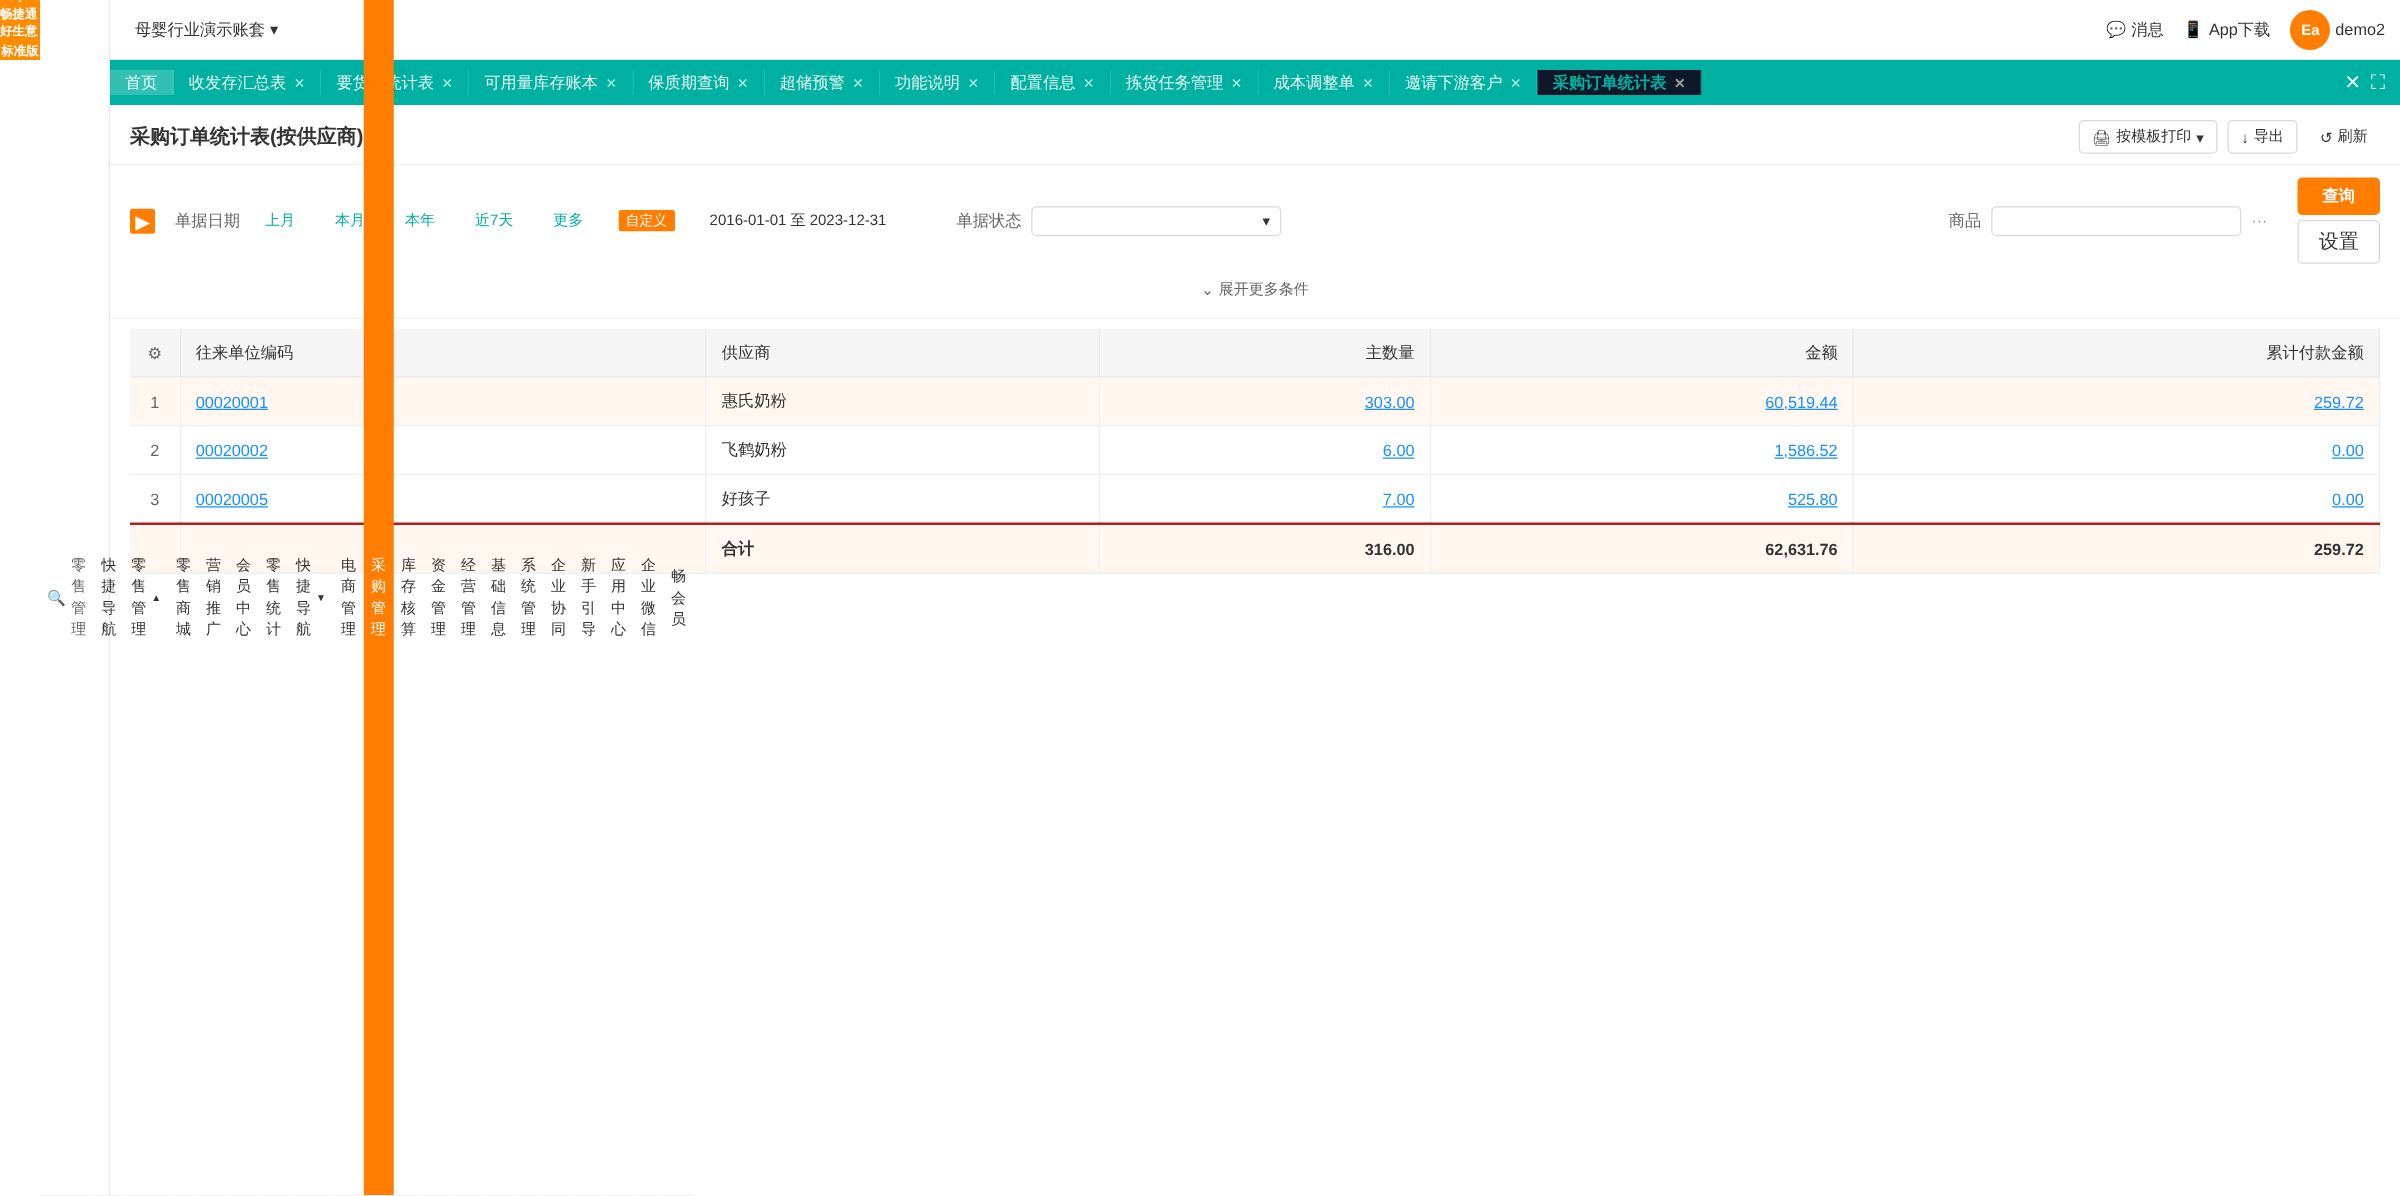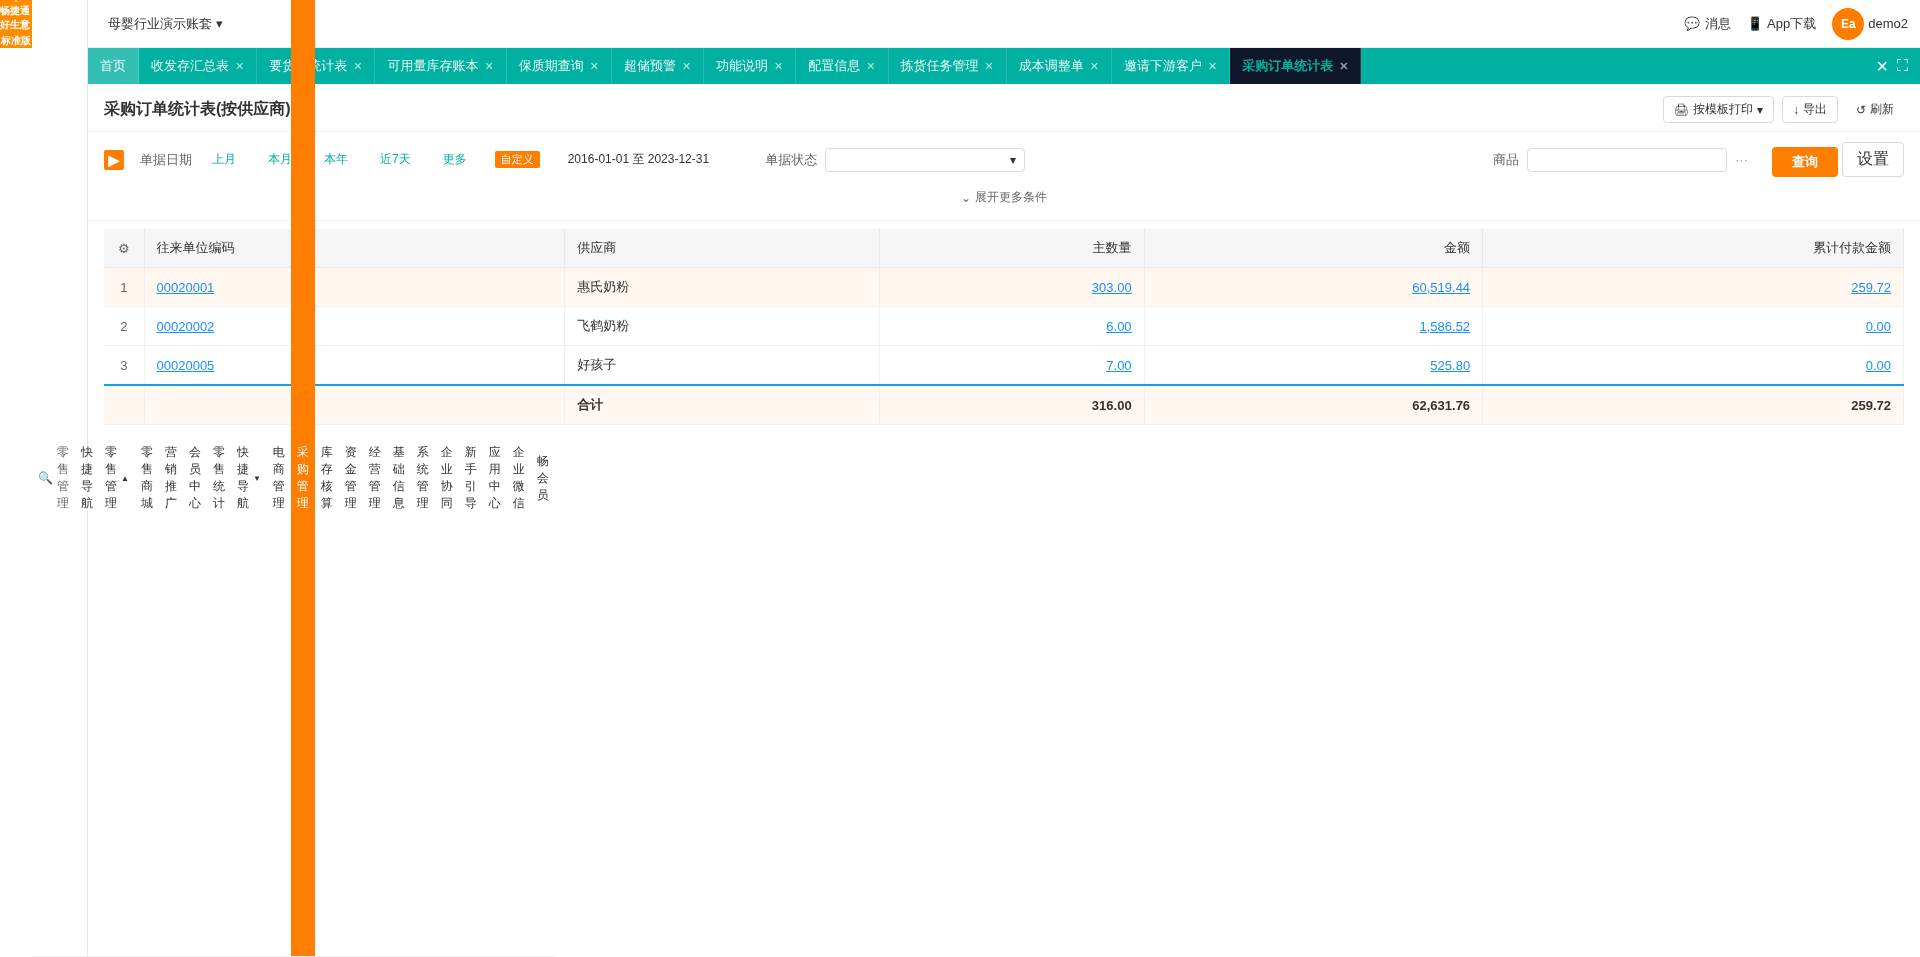--- a/index.html
+++ b/index.html
@@ -132,21 +132,21 @@
       display: flex;
       align-items: center;
       height: 36px;
       flex-shrink: 0;
       overflow-x: auto;
       scrollbar-width: none;
     }
     .nav-tabs::-webkit-scrollbar { display: none; }
     .nav-tab {
       padding: 0 12px;
-      height: 36px;
+      height: 20px;
       display: flex;
       align-items: center;
       gap: 4px;
       font-size: 13px;
       color: rgba(255,255,255,0.9);
       cursor: pointer;
       white-space: nowrap;
       border-right: 1px solid rgba(255,255,255,0.15);
       flex-shrink: 0;
     }
@@ -401,21 +401,21 @@
     .data-table tbody tr:nth-child(1) {
       background: #fff7f0;
     }
     .data-table .link {
       color: #1890ff;
       text-decoration: underline;
       cursor: pointer;
     }
     .table-footer {
       background: #fff7f0;
-      border-top: 2px solid #0ea5e9;
+      border-top: 2px solid #b91c1c;
     }
     .table-footer td {
       padding: 10px 12px;
       font-size: 13px;
       font-weight: bold;
       color: #333;
     }
     .settings-icon {
       display: inline-flex;
       align-items: center;
@@ -619,21 +619,21 @@
             <div class="filter-select">
               <span></span>
               <span>▾</span>
             </div>
           </div>
           <div class="filter-goods-wrap">
             <span class="filter-label">商品</span>
             <input class="filter-goods-input" type="text" style="">
             <span style="color:#999; cursor:pointer;">···</span>
           </div>
-          <div style="display:flex; flex-direction:row; gap:4px; margin-left:8px;align-items:flex-end;">
+          <div style="display:flex; flex-direction:column; gap:4px; margin-left:8px;">
             <button class="btn-query">查询</button>
             <button class="btn-settings">设置</button>
           </div>
         </div>
 
         <div class="expand-more-btn">
           <span>⌄</span>
           <span>展开更多条件</span>
         </div>
       </div>

